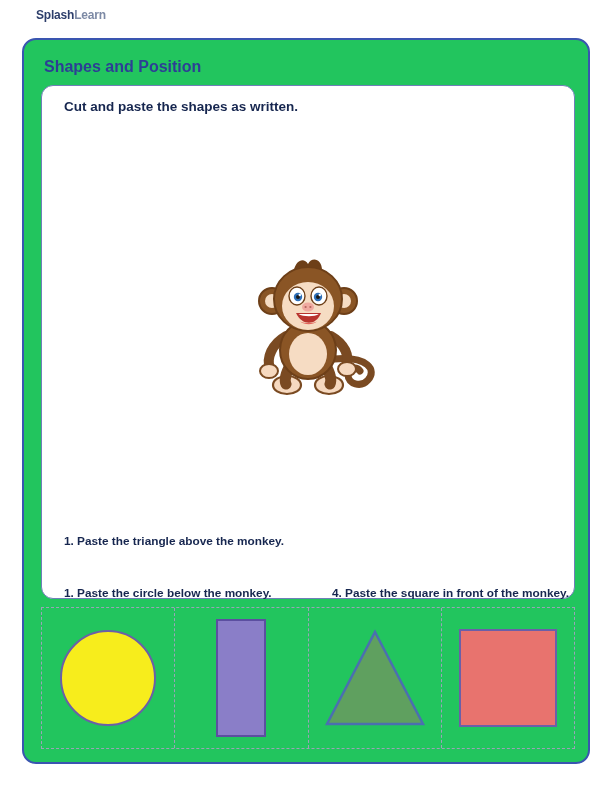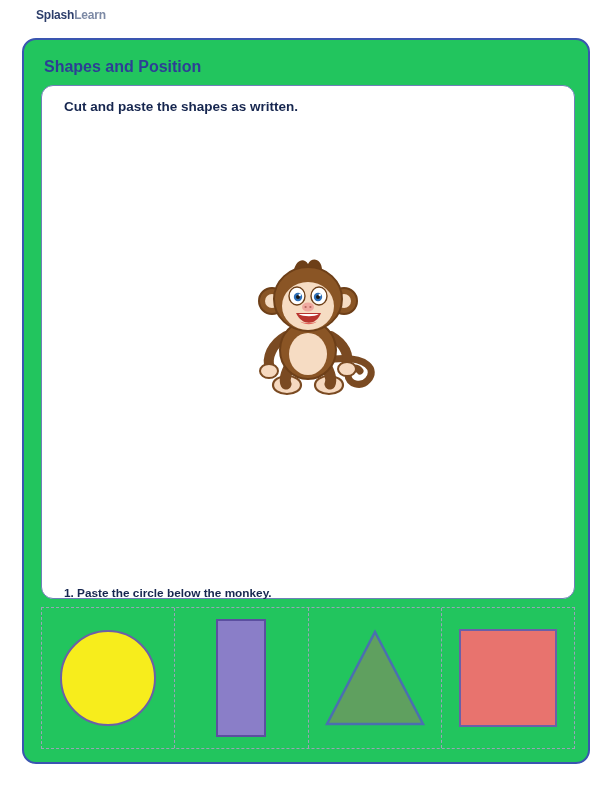--- a/index.html
+++ b/index.html
@@ -207,21 +207,23 @@
         <circle cx="71.6" cy="63" r="1.1" fill="#b5655c"></circle>
         <circle cx="76.4" cy="63" r="1.1" fill="#b5655c"></circle>
 
         <path d="M62 69 C68 82 82 82 87 69 Z" fill="#b9352f"></path>
         <path d="M64.5 70 C69 73 81 73 84.8 70 Z" fill="#ffffff"></path>
         <path d="M66 77.5 C71 81 78.5 81 83 77.5 C78 79.5 71 79.5 66 77.5 Z" fill="#e2635c"></path>
       </svg>
     </div>
 
     <div class="questions">
+      <div class="q q1">1. Paste the triangle above the monkey.</div>
       <div class="q q2">1. Paste the circle below the monkey.</div>
+      <div class="q q4">4. Paste the square in front of the monkey.</div>
     </div>
 
   </div>
 
   <div class="cutstrip">
 
     <div class="cutcell">
       <div class="shape-circle"></div>
     </div>
 

